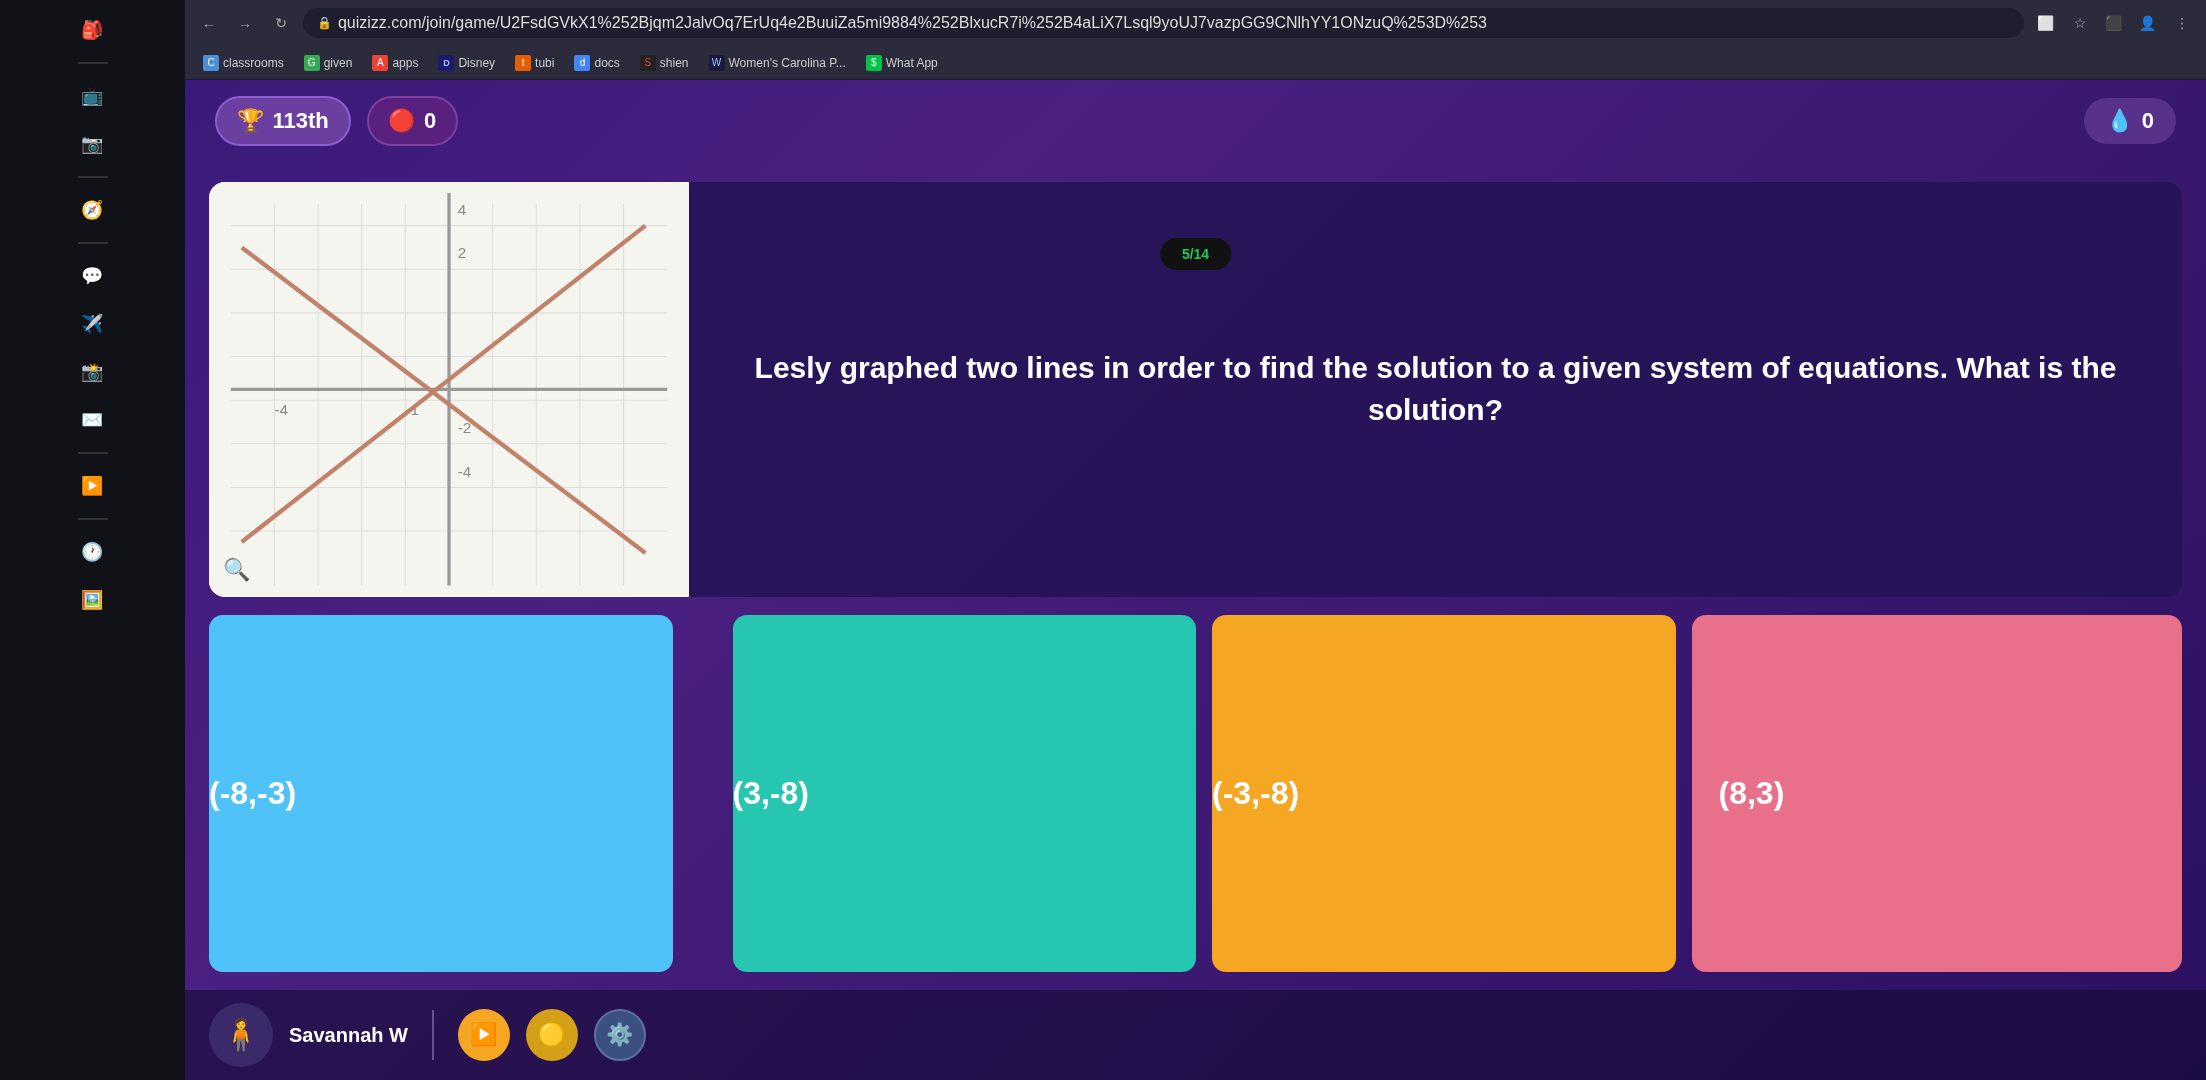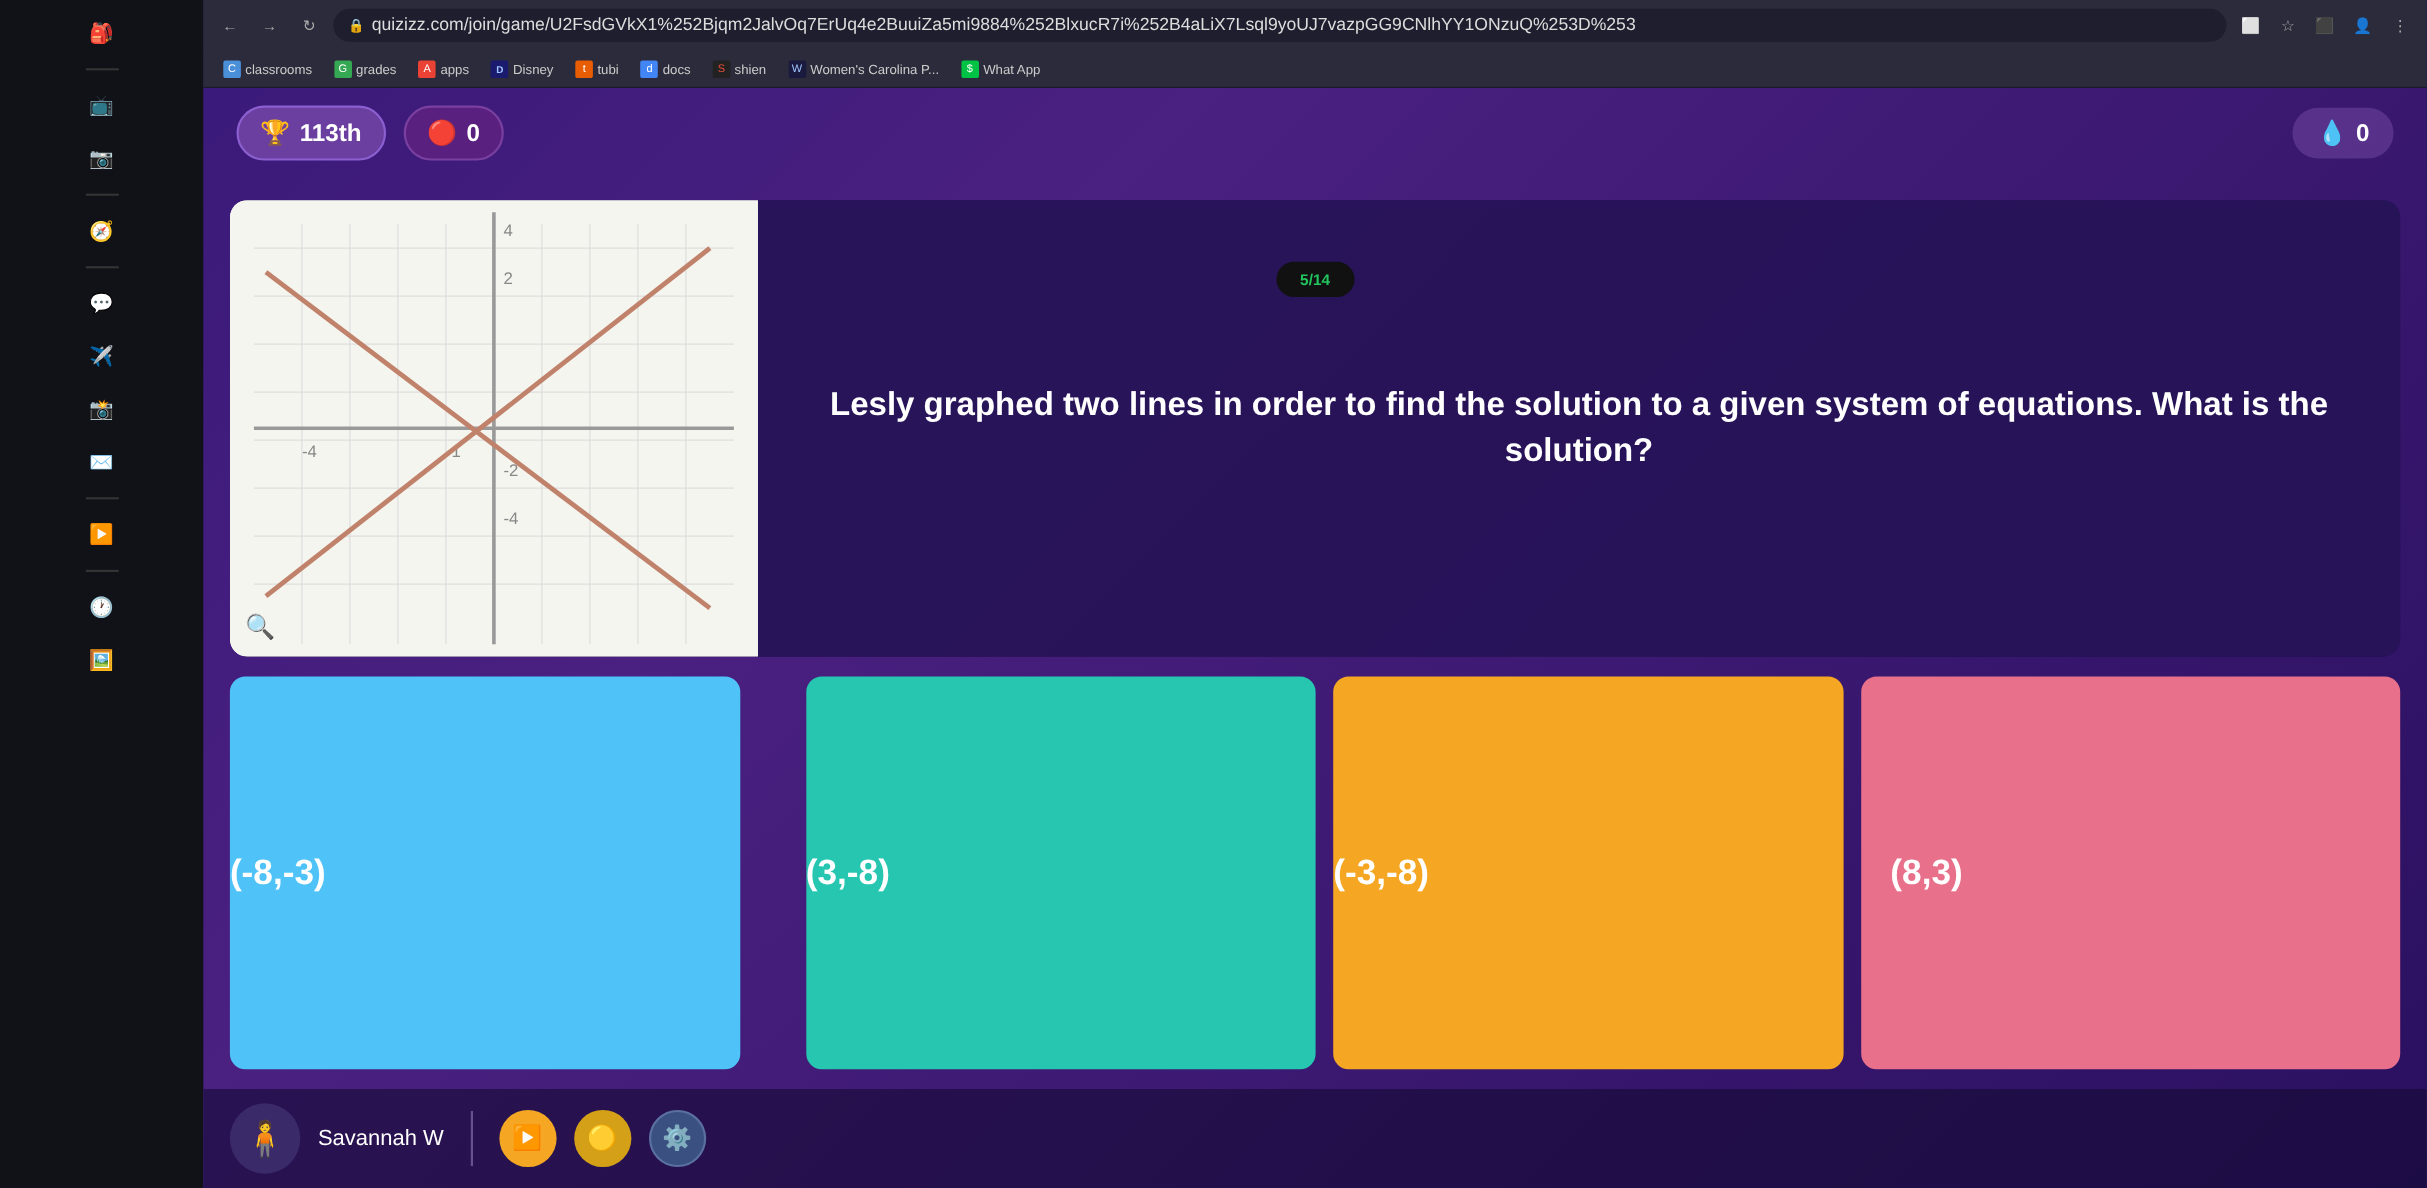--- a/index.html
+++ b/index.html
@@ -337,21 +337,21 @@
       overflow: hidden;
       display: flex;
       align-items: center;
       justify-content: center;
       font-size: 32px;
     }
 
     .player-name {
       color: white;
       font-size: 20px;
-      font-weight: normal;
+      font-weight: bold;
     }
 
     .player-divider {
       width: 2px;
       height: 50px;
       background: #6a5090;
       margin: 0 8px;
     }
 
     .bottom-action-btn {
@@ -411,21 +411,21 @@
       </div>
     </div>
 
     <div class="bookmarks-bar">
       <div class="bookmark-item">
         <div class="bookmark-icon bk-classrooms">C</div>
         <span>classrooms</span>
       </div>
       <div class="bookmark-item">
         <div class="bookmark-icon bk-grades">G</div>
-        <span>grades</span>
+        <span>given</span>
       </div>
       <div class="bookmark-item">
         <div class="bookmark-icon bk-apps">A</div>
         <span>apps</span>
       </div>
       <div class="bookmark-item">
         <div class="bookmark-icon bk-disney">D</div>
         <span>Disney</span>
       </div>
       <div class="bookmark-item">

